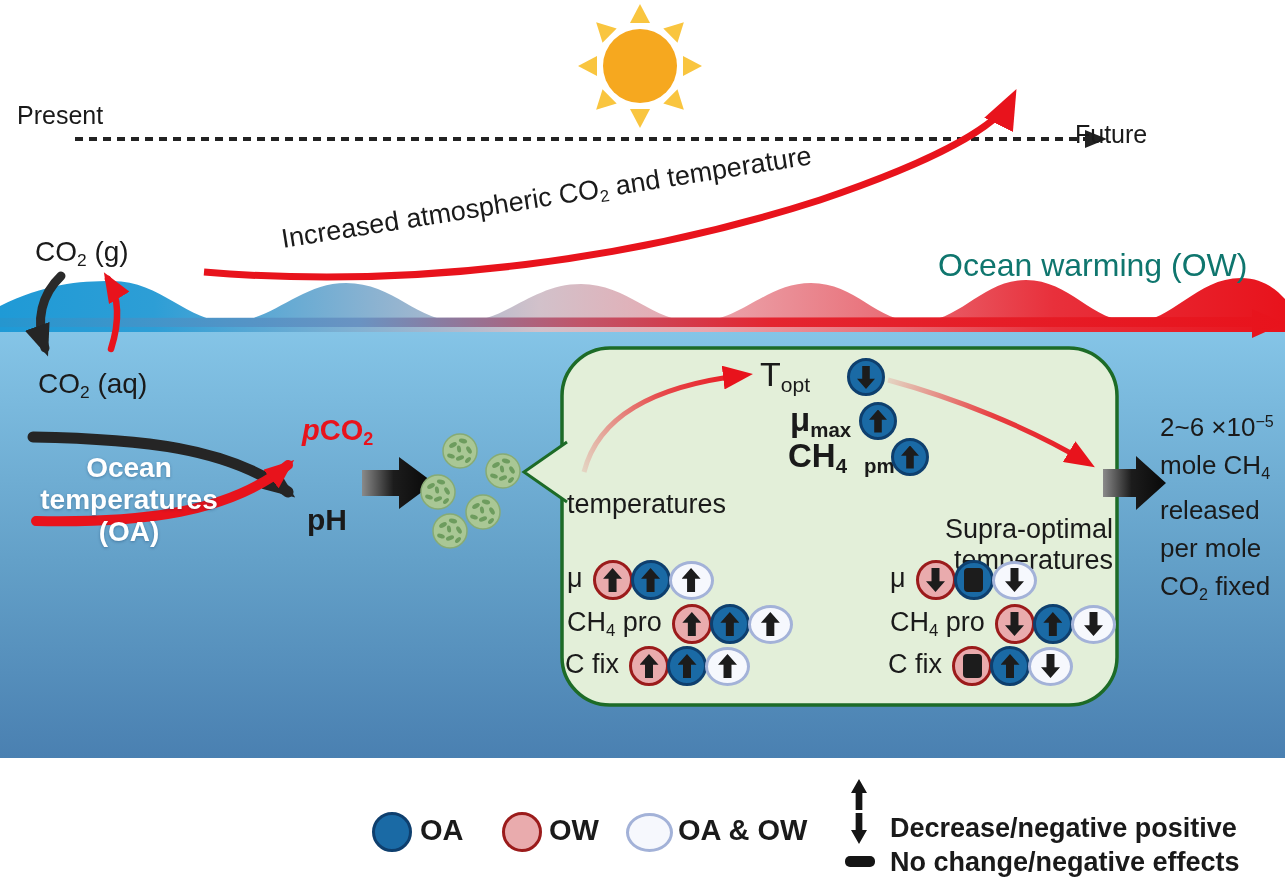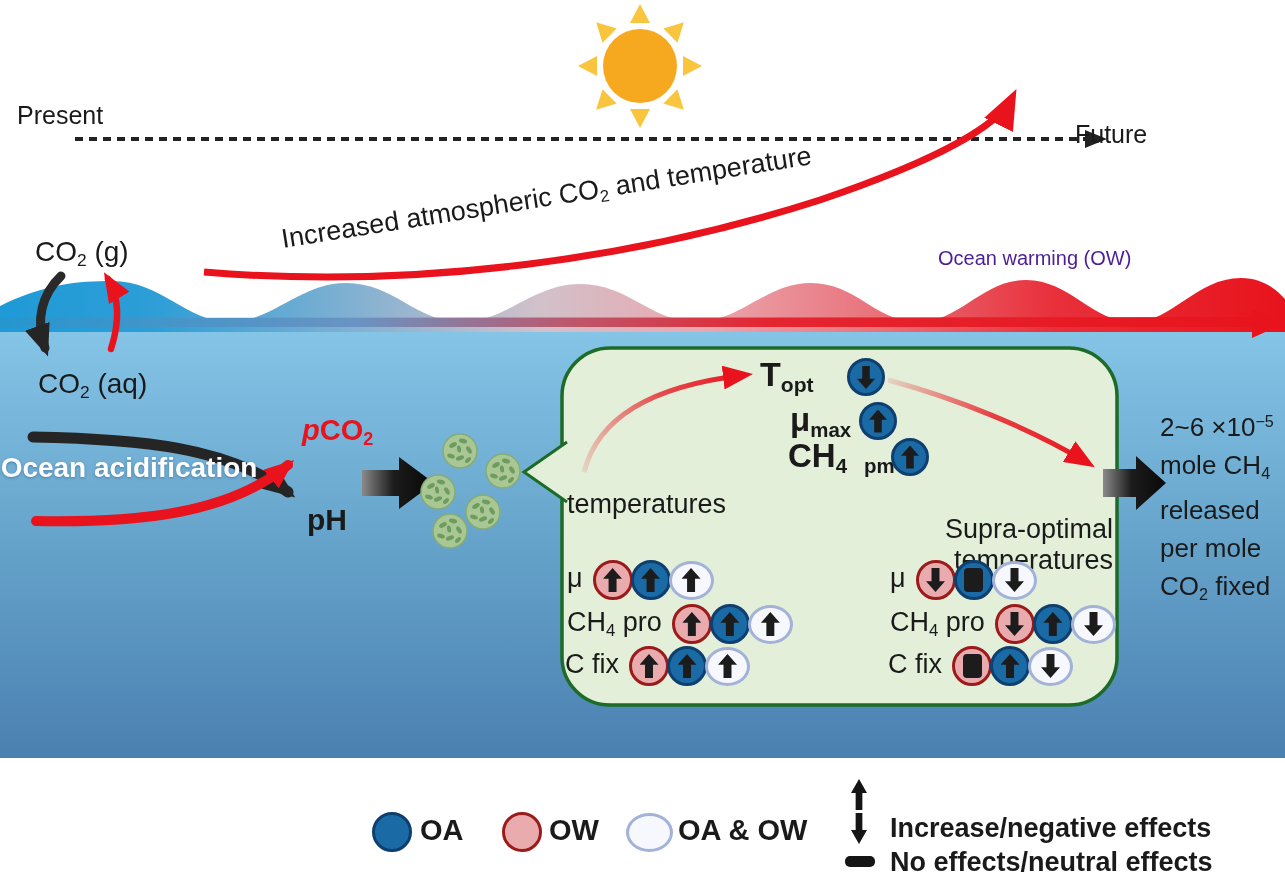--- a/index.html
+++ b/index.html
@@ -9,31 +9,31 @@
   svg.bg{position:absolute;left:0;top:0;z-index:0;}
 
   
   .sb{font-size:0.62em;vertical-align:-0.28em;}
   .sp{font-size:0.62em;vertical-align:0.55em;}
   .lbl{white-space:nowrap;}
 
   .present{left:17px;top:101px;font-size:25px;}
   .future{left:1075px;top:106px;font-size:25px;margin-top:14px;}
   .trend{left:282px;top:224px;font-size:27px;transform:rotate(-9deg);transform-origin:0 50%;}
-  .owlab{left:938px;top:247px;font-size:20px;font-weight:500;color:#4c1d95;}
+  .owlab{left:938px;top:247px;font-size:32px;font-weight:500;color:#0f766e;}
   .co2g{left:35px;top:236px;font-size:28px;}
   .co2aq{left:38px;top:368px;font-size:28px;}
   .oalab{left:0px;top:452px;width:258px;text-align:center;font-weight:bold;font-size:28px;
          line-height:32px;color:#fff;text-shadow:0 1px 3px rgba(0,40,80,.35);}
   .pco2{left:302px;top:414px;font-size:29px;font-weight:bold;color:#e8131c;}
   .pco2 .it{font-style:italic;}
   .ph{left:307px;top:503px;font-size:30px;font-weight:bold;}
   .cocco{left:340px;top:550px;width:224px;text-align:center;font-size:26px;}
 
-  .topt{left:760px;top:355px;font-size:34px;font-weight:bold;}
+  .topt{left:760px;top:355px;font-size:34px;font-weight:normal;}
   .mumax{left:790px;top:401px;font-size:33px;font-weight:bold;}
   .ch4pm{left:788px;top:437px;font-size:33px;font-weight:bold;}
   .panel-title{font-size:27px;line-height:31px;}
   .subt{left:567px;top:489px;}
   .suprat{left:923px;top:514px;width:190px;text-align:right;}
 
   .out{left:1160px;top:402px;width:130px;font-size:26px;line-height:38px;}
 
   
   .cell{box-sizing:border-box;display:flex;align-items:center;justify-content:center;
@@ -198,21 +198,22 @@
 
   <div class="abs trend lbl"><span>Increased atmospheric CO</span><span class="sb">2</span><span> and temperature</span></div>
 
   <div class="abs owlab lbl">Ocean warming (OW)</div>
 
   <div class="abs co2g lbl"><span>CO</span><span class="sb">2</span><span> (g)</span></div>
 
   <div class="abs co2aq lbl"><span>CO</span><span class="sb">2</span><span> (aq)</span></div>
 
   <div class="abs oalab">
-    <div>Ocean acidification</div>
+    <div>Ocean temperatures</div>
+    <div>(OA)</div>
   </div>
 
   <div class="abs pco2 lbl"><span class="it">p</span><span>CO</span><span class="sb">2</span></div>
 
   <div class="abs ph lbl">pH</div>
 
 
   <div class="abs topt lbl"><span>T</span><span class="sb">opt</span></div>
   <div class="abs cell c38 c-oa" style="left:847px;top:358px;">
       <span class="glyph g-down"></span>
@@ -319,17 +320,17 @@
 
   <span class="abs cell c-oa lg-oa"></span>
   <span class="abs lgt lgt-oa lbl">OA</span>
   <span class="abs cell c-ow lg-ow"></span>
   <span class="abs lgt lgt-ow lbl">OW</span>
   <span class="abs cell c-both lg-both"></span>
   <span class="abs lgt lgt-both lbl">OA &amp; OW</span>
 
   <span class="abs lglyph g-up lg-up"></span>
   <span class="abs lglyph g-down lg-down"></span>
-  <span class="abs alab alab2 lbl">Increase/negative effects</span>
+  <span class="abs alab alab2 lbl">Decrease/negative positive</span>
   <span class="abs lglyph lg-dash"></span>
-  <span class="abs alab alab3 lbl">No effects/neutral effects</span>
+  <span class="abs alab alab3 lbl">No change/negative effects</span>
 
 </div>
 
 </body></html>

